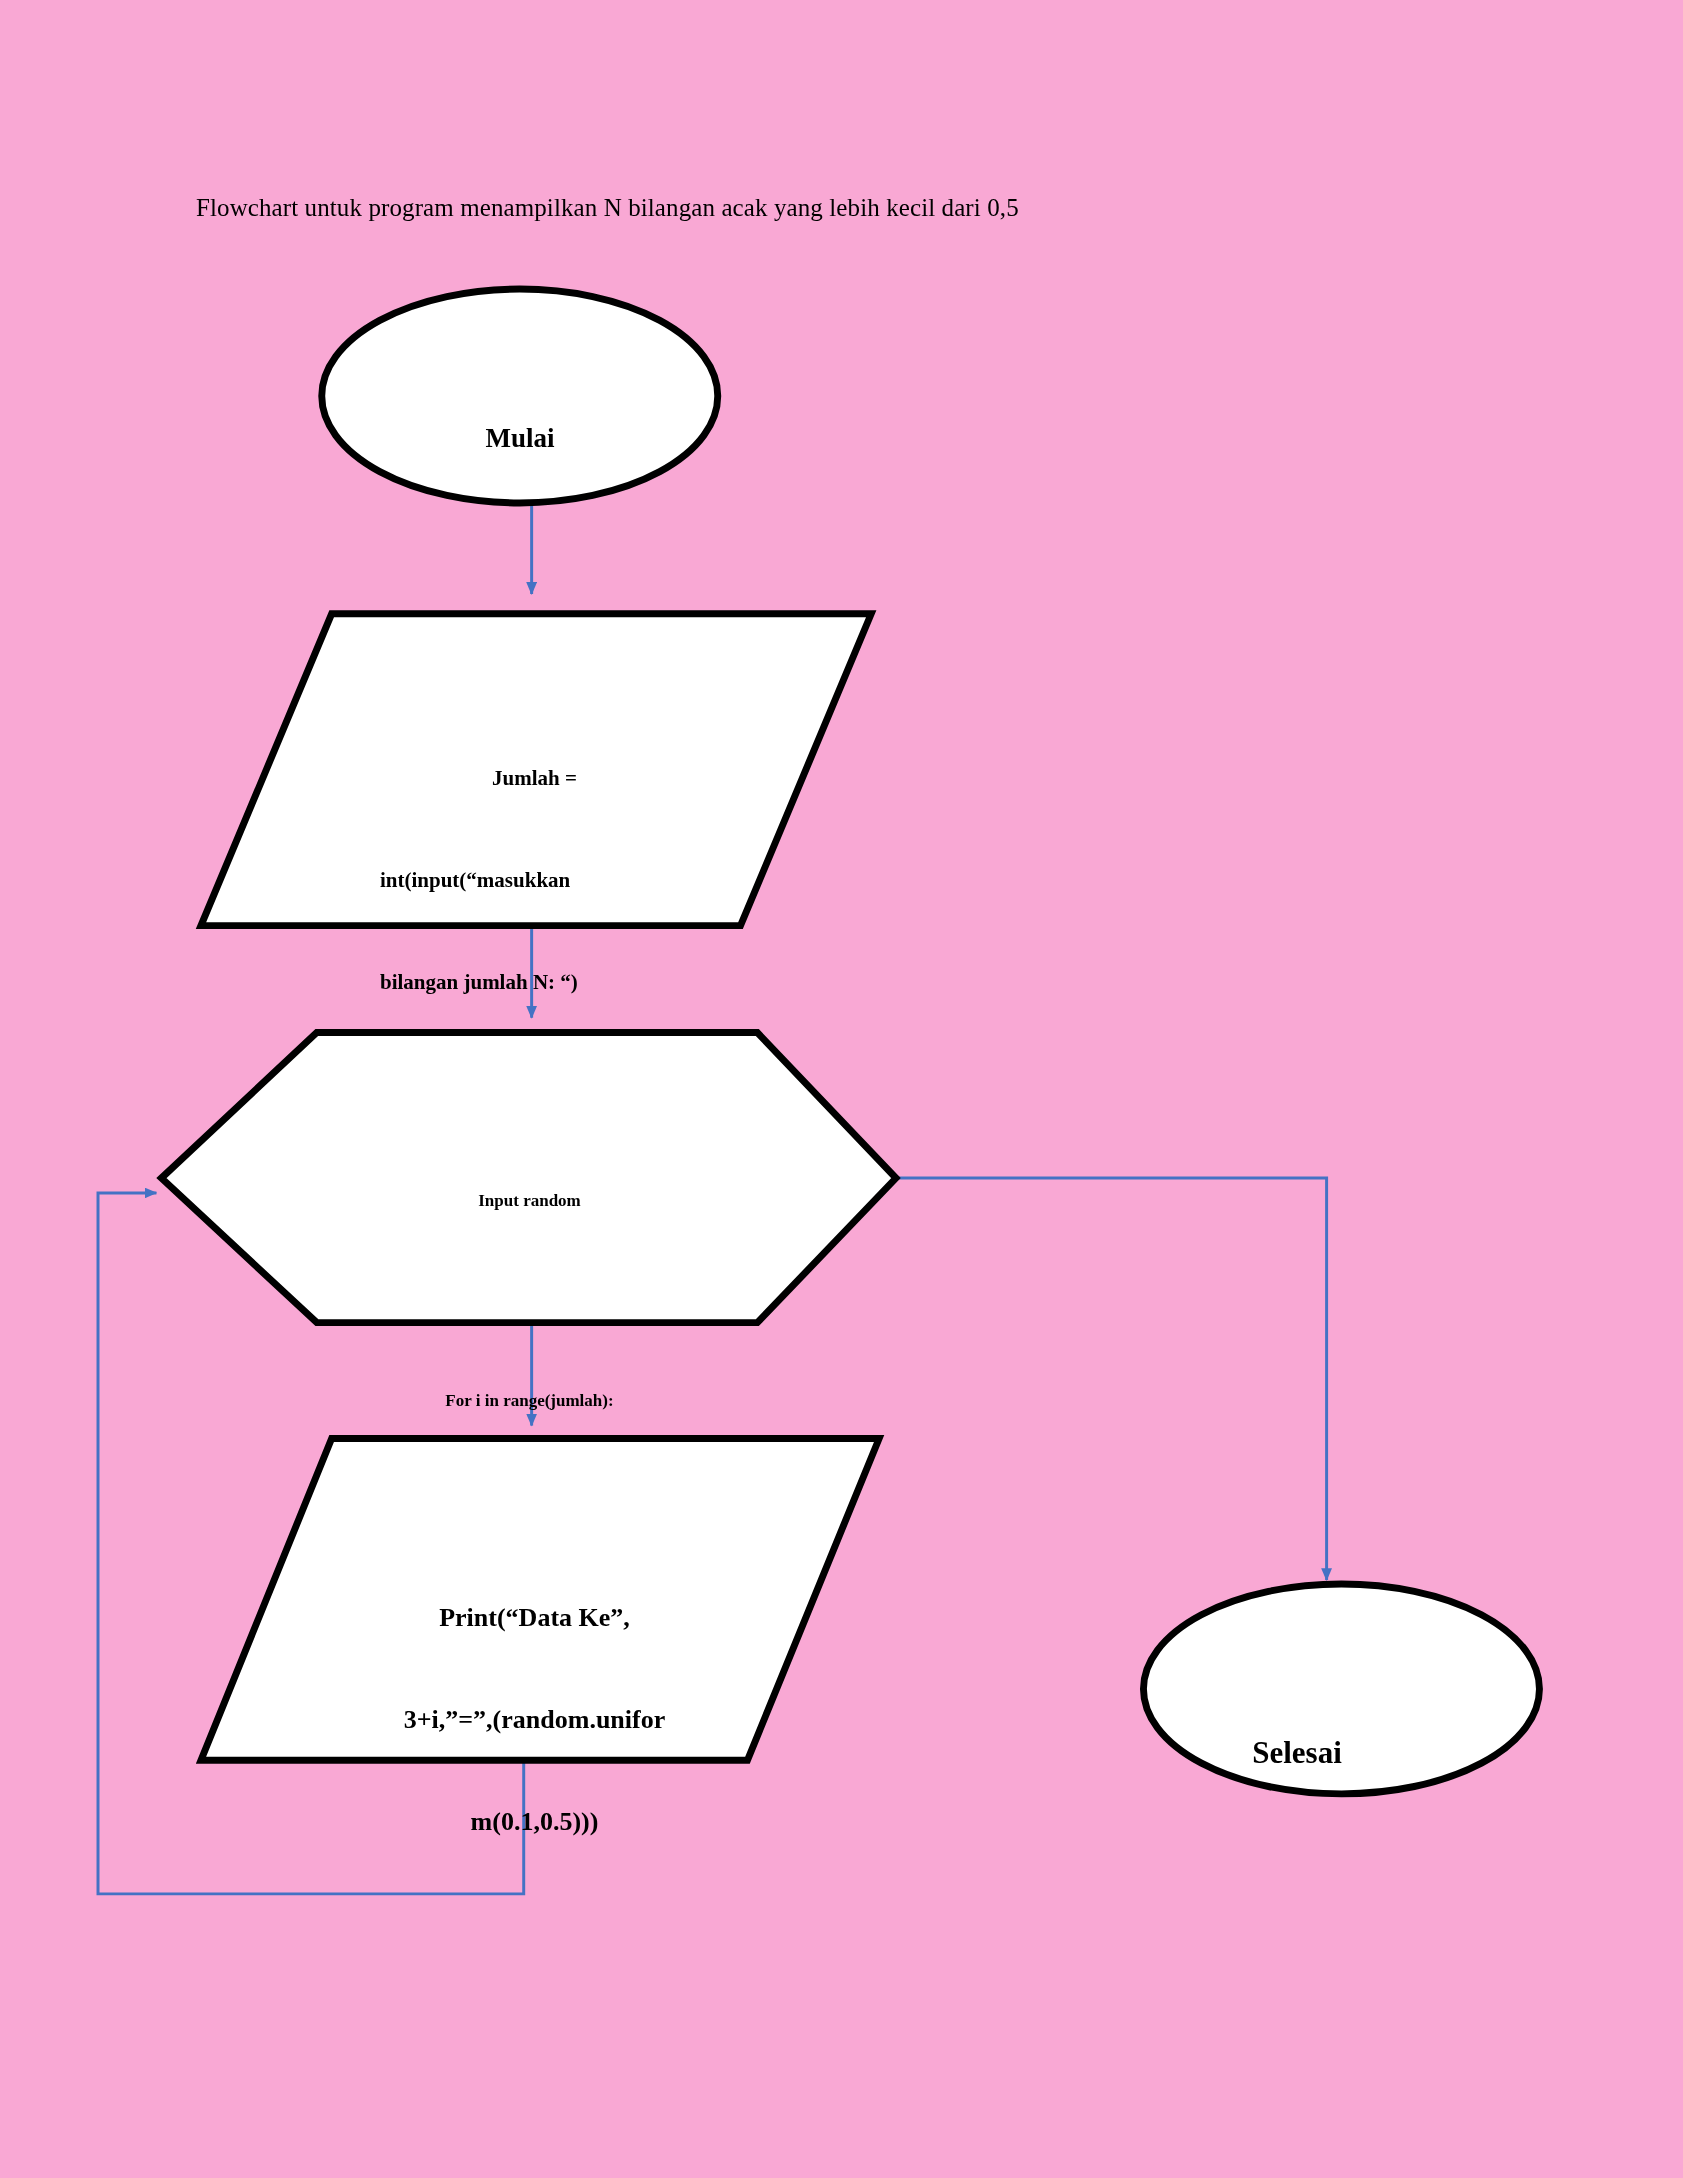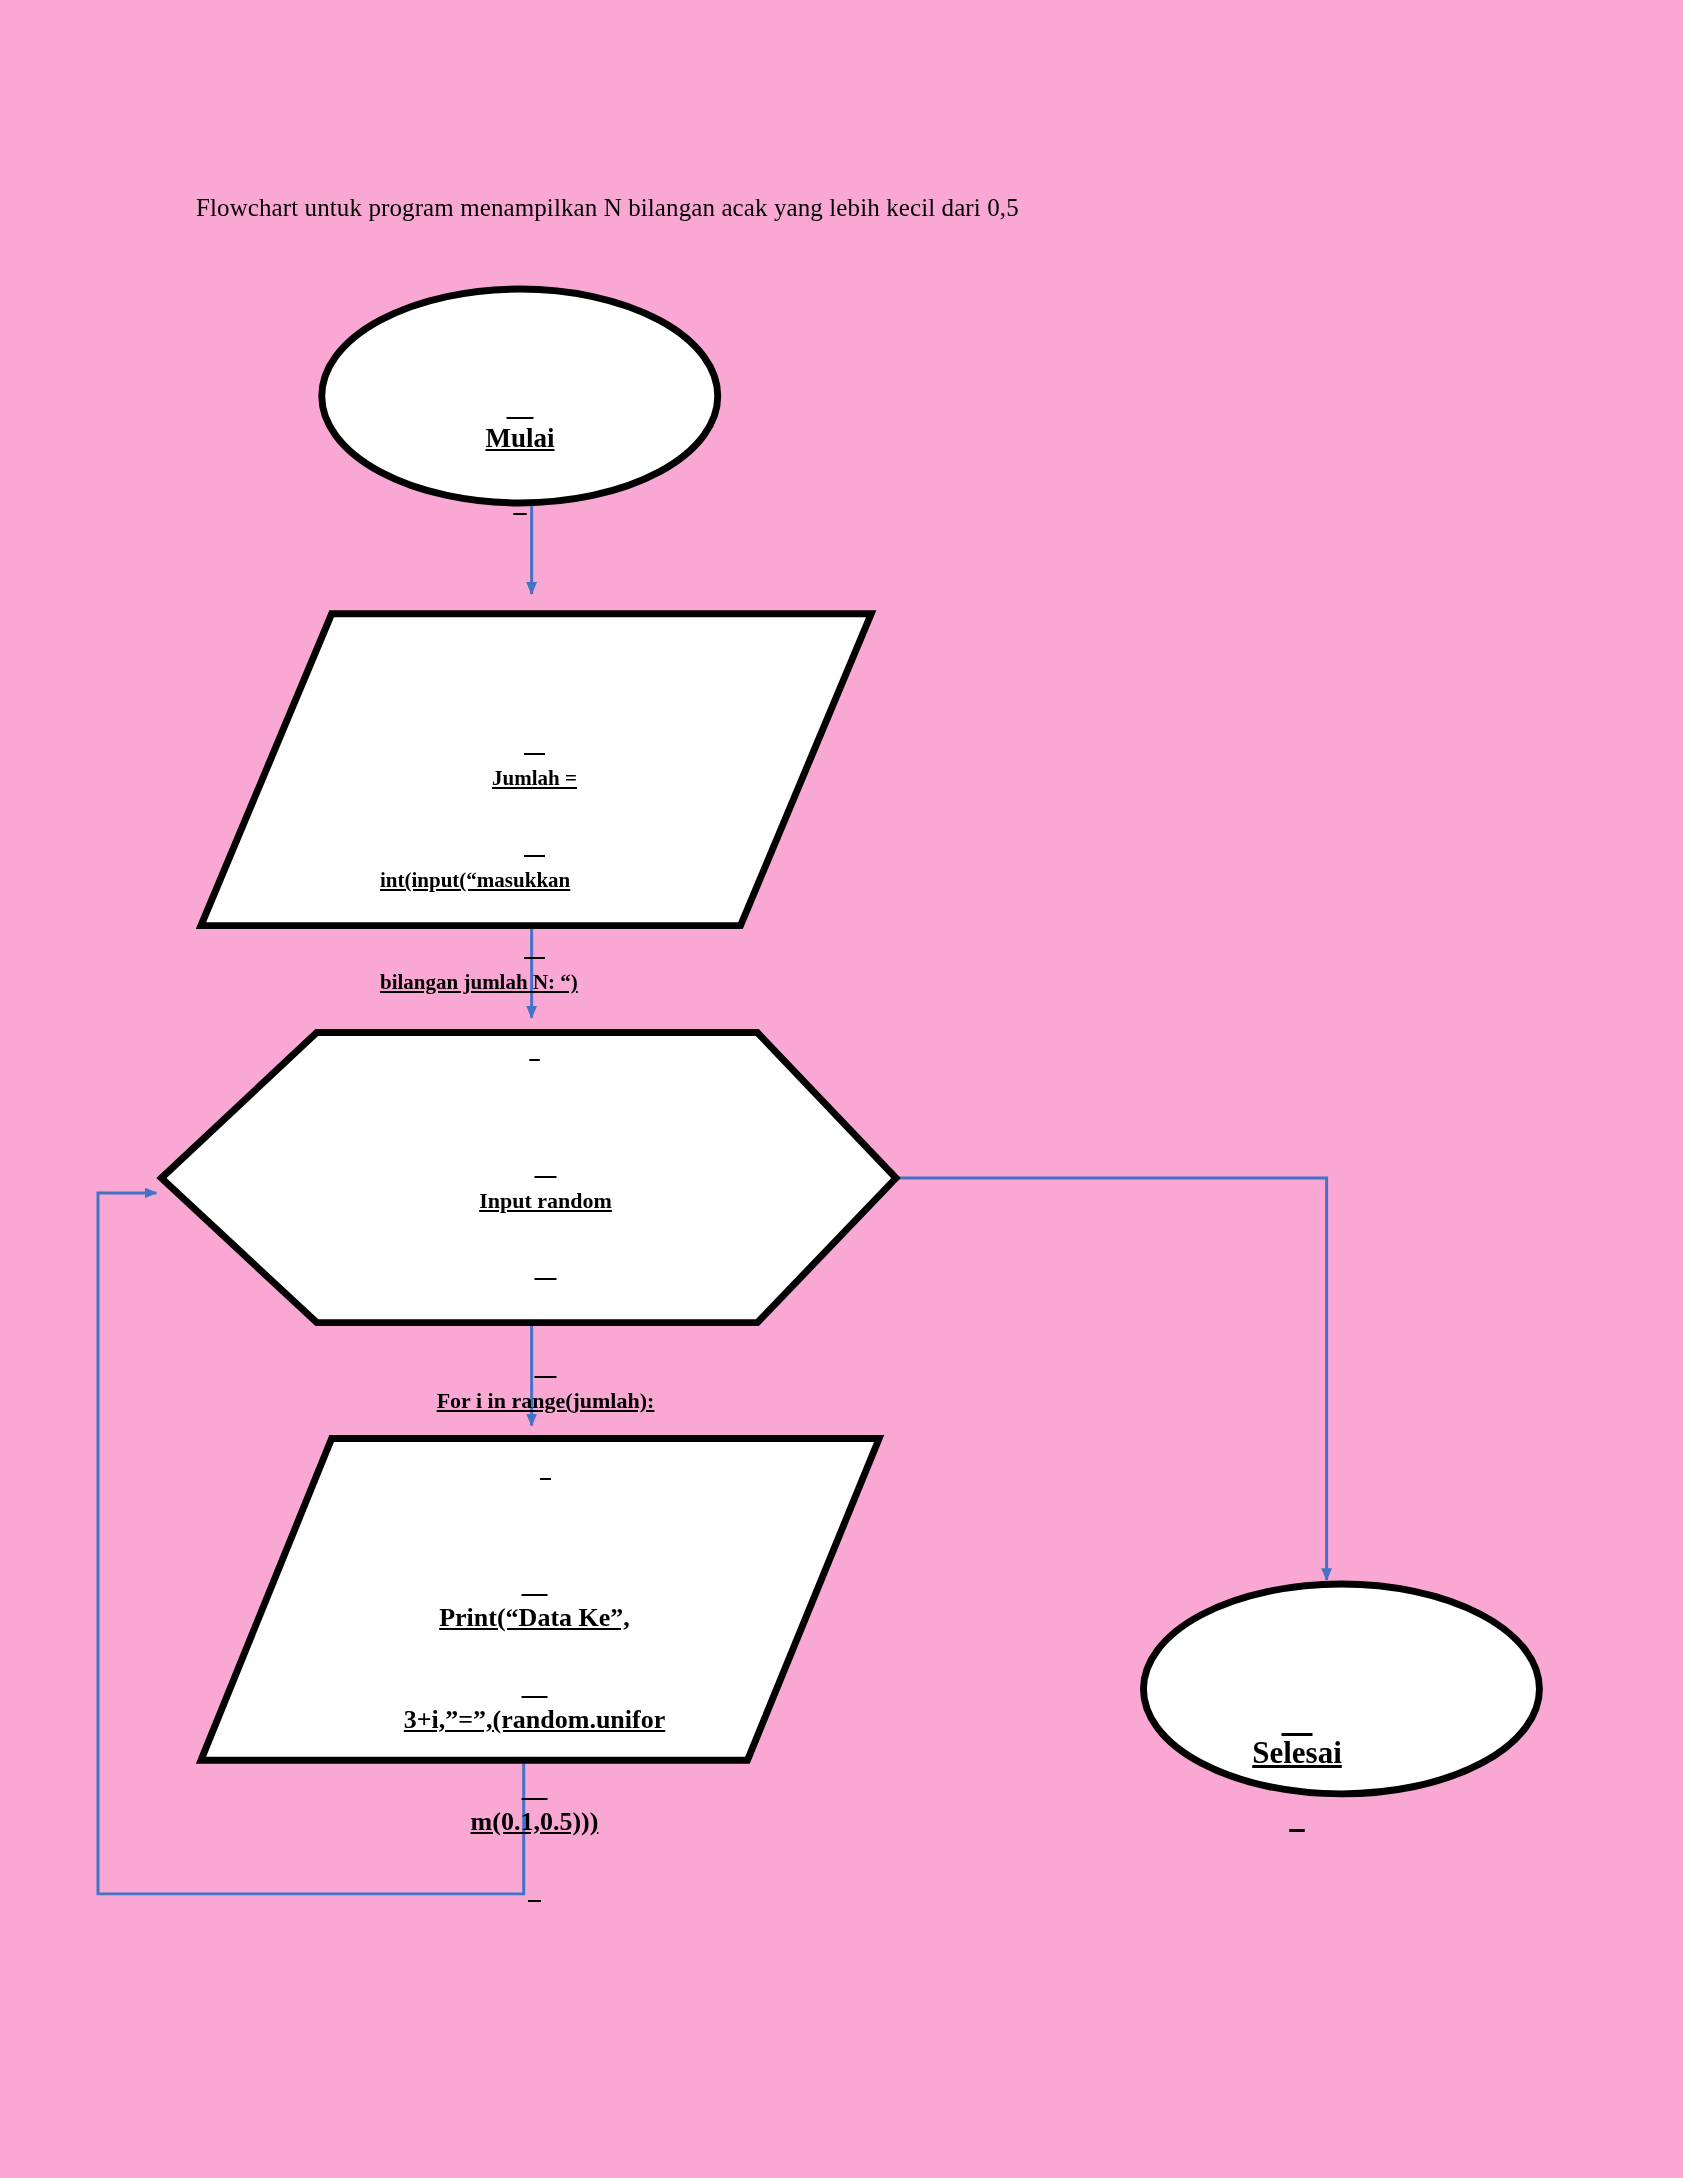--- a/index.html
+++ b/index.html
@@ -44,21 +44,20 @@
   }
 
   
   .node-text {
     position: absolute;
     color: #000000;
     font-weight: bold;
     font-family: "Liberation Serif", "DejaVu Serif", serif;
     text-align: center;
     white-space: pre;
-    text-decoration: underline;
   }
   .node-line { display: block; }
 
   #text-mulai {
     left: 322px; top: 358px;
     width: 396px;
     font-size: 27px;
     line-height: 32px;
   }
   #text-selesai {
@@ -73,23 +72,23 @@
     font-size: 21px;
     line-height: 34px;
     text-align: center;
   }
   #text-input-jumlah .node-line.l2,
   #text-input-jumlah .node-line.l3 {
     text-align: left;
     padding-left: 83px;
   }
   #text-hexagon {
-    left: 308px; top: 1116px;
+    left: 292px; top: 1116px;
     width: 475px;
-    font-size: 22px;
+    font-size: 17px;
     line-height: 34px;
   }
   #text-hexagon .gap { display:block; height: 30px; }
   #text-print {
     left: 297px; top: 1533px;
     width: 475px;
     font-size: 26px;
     line-height: 34px;
     text-align: center;
   }

